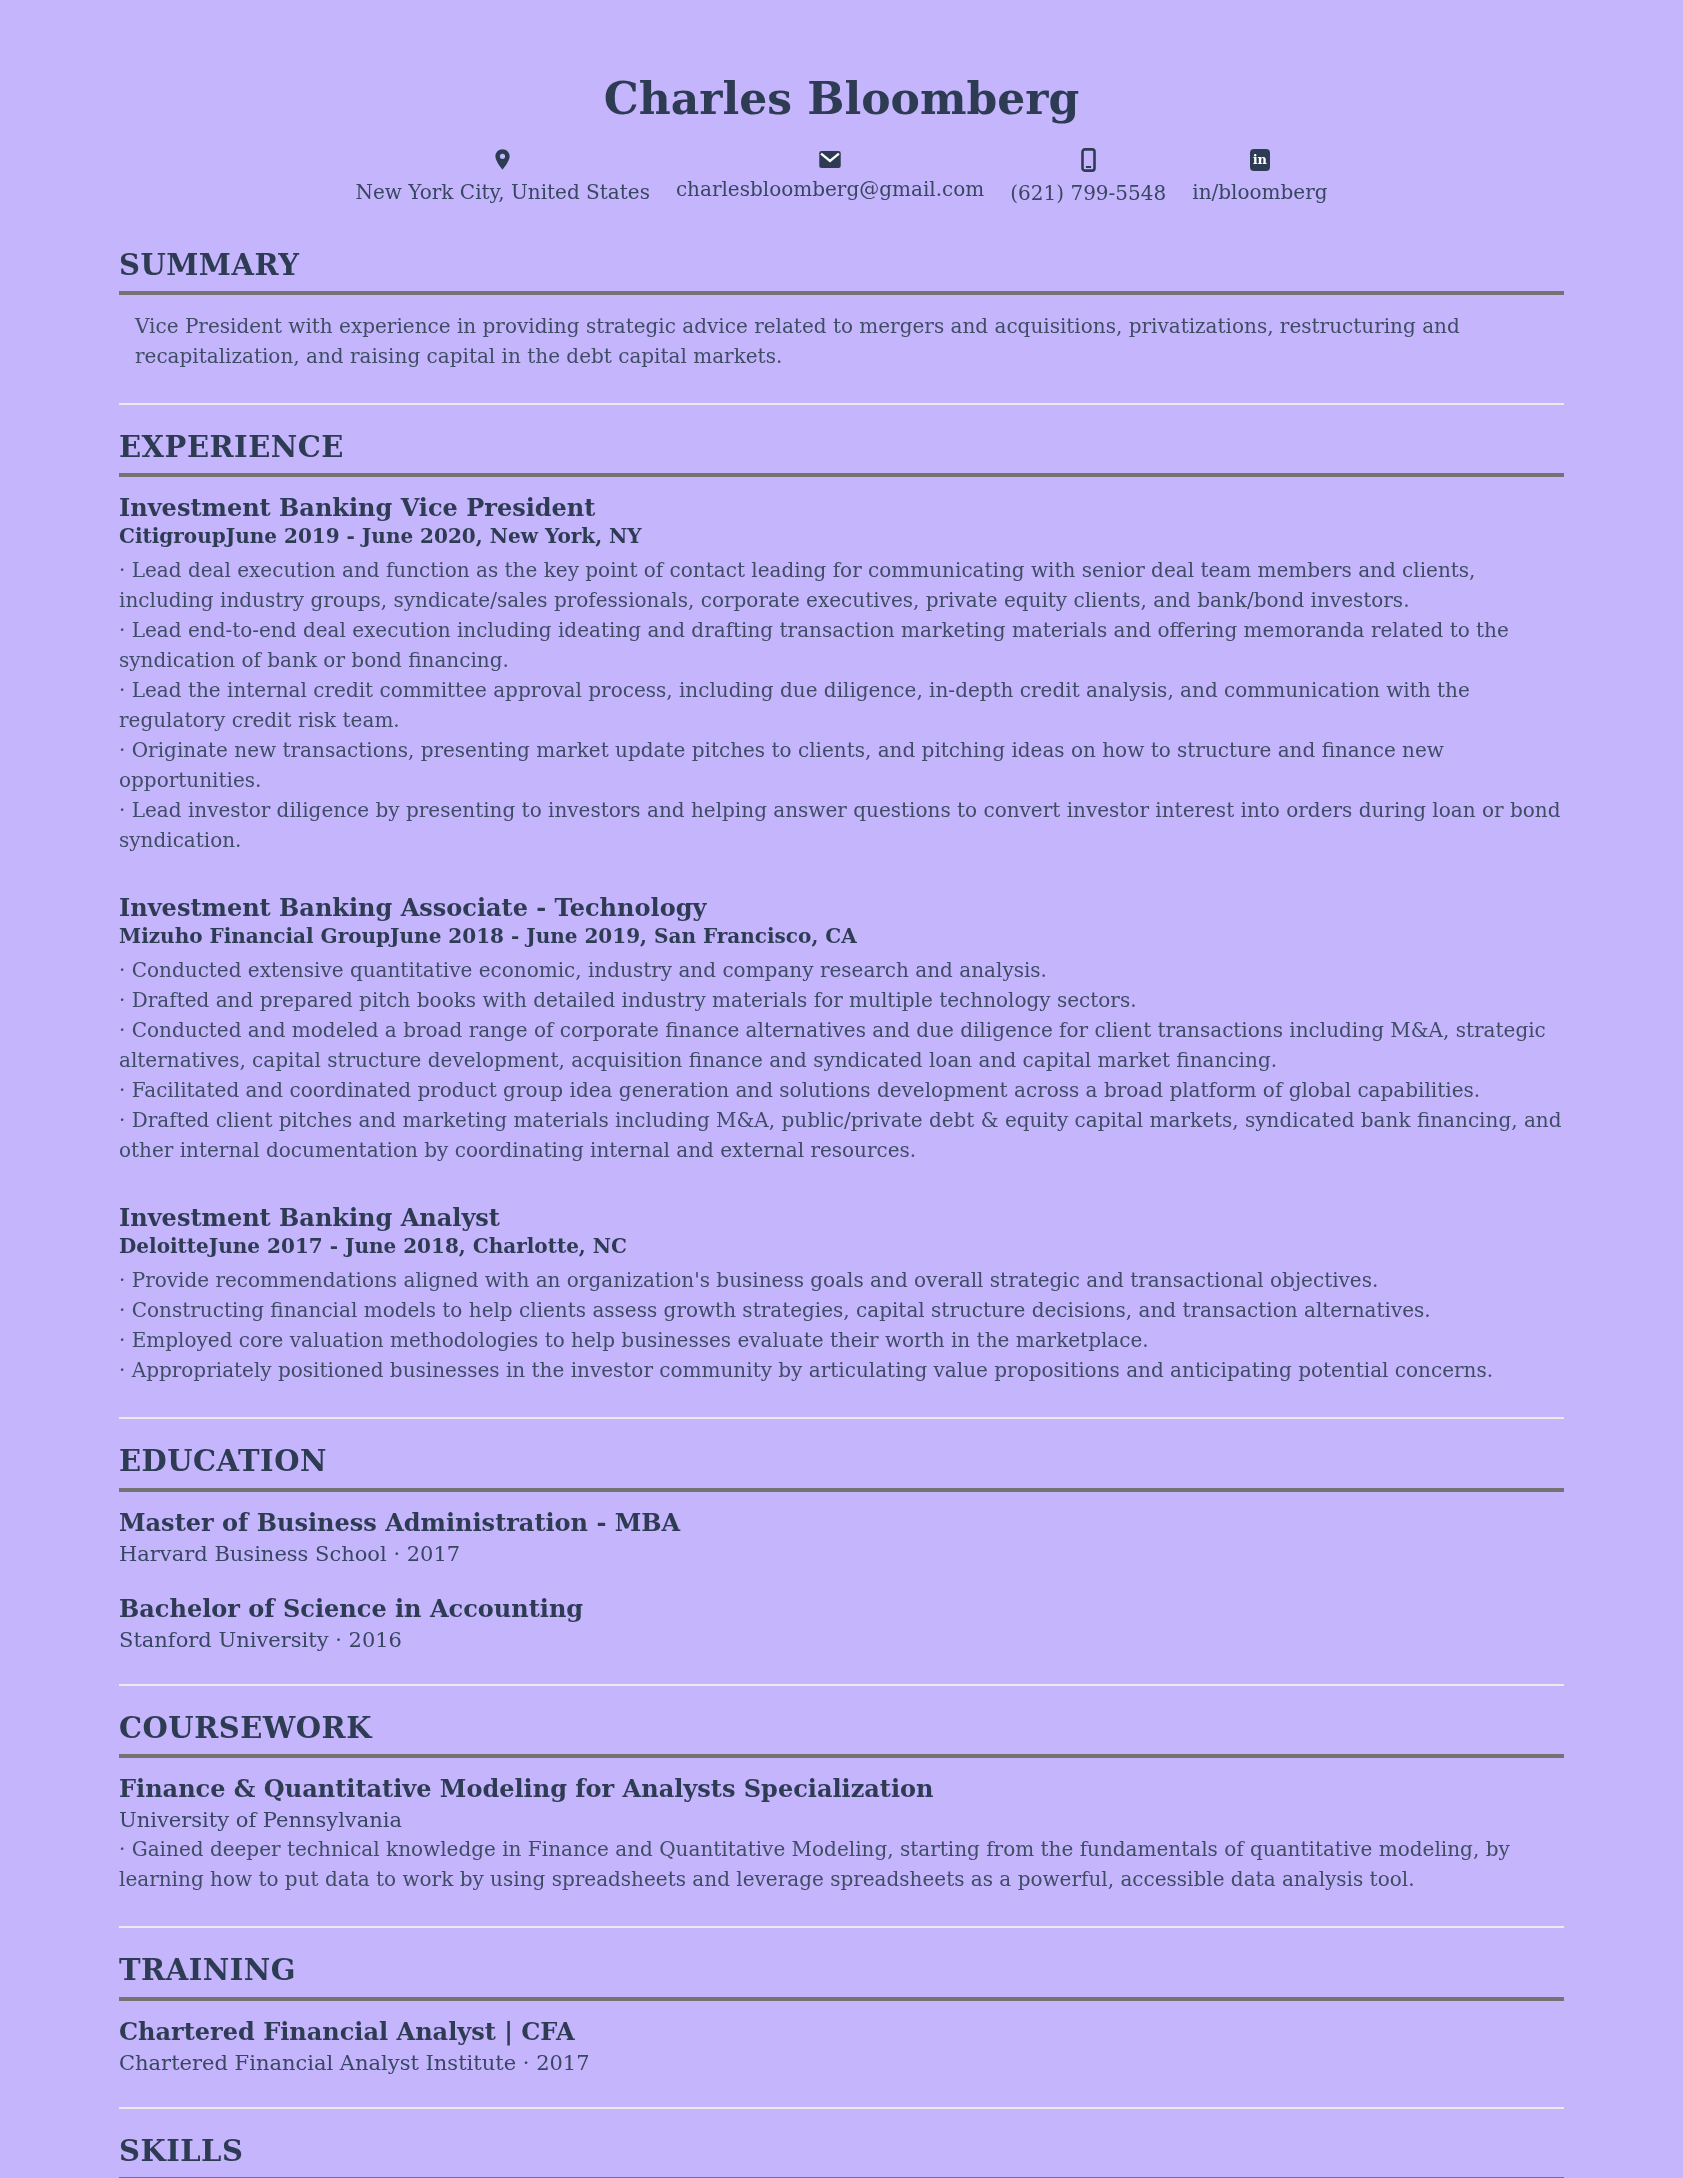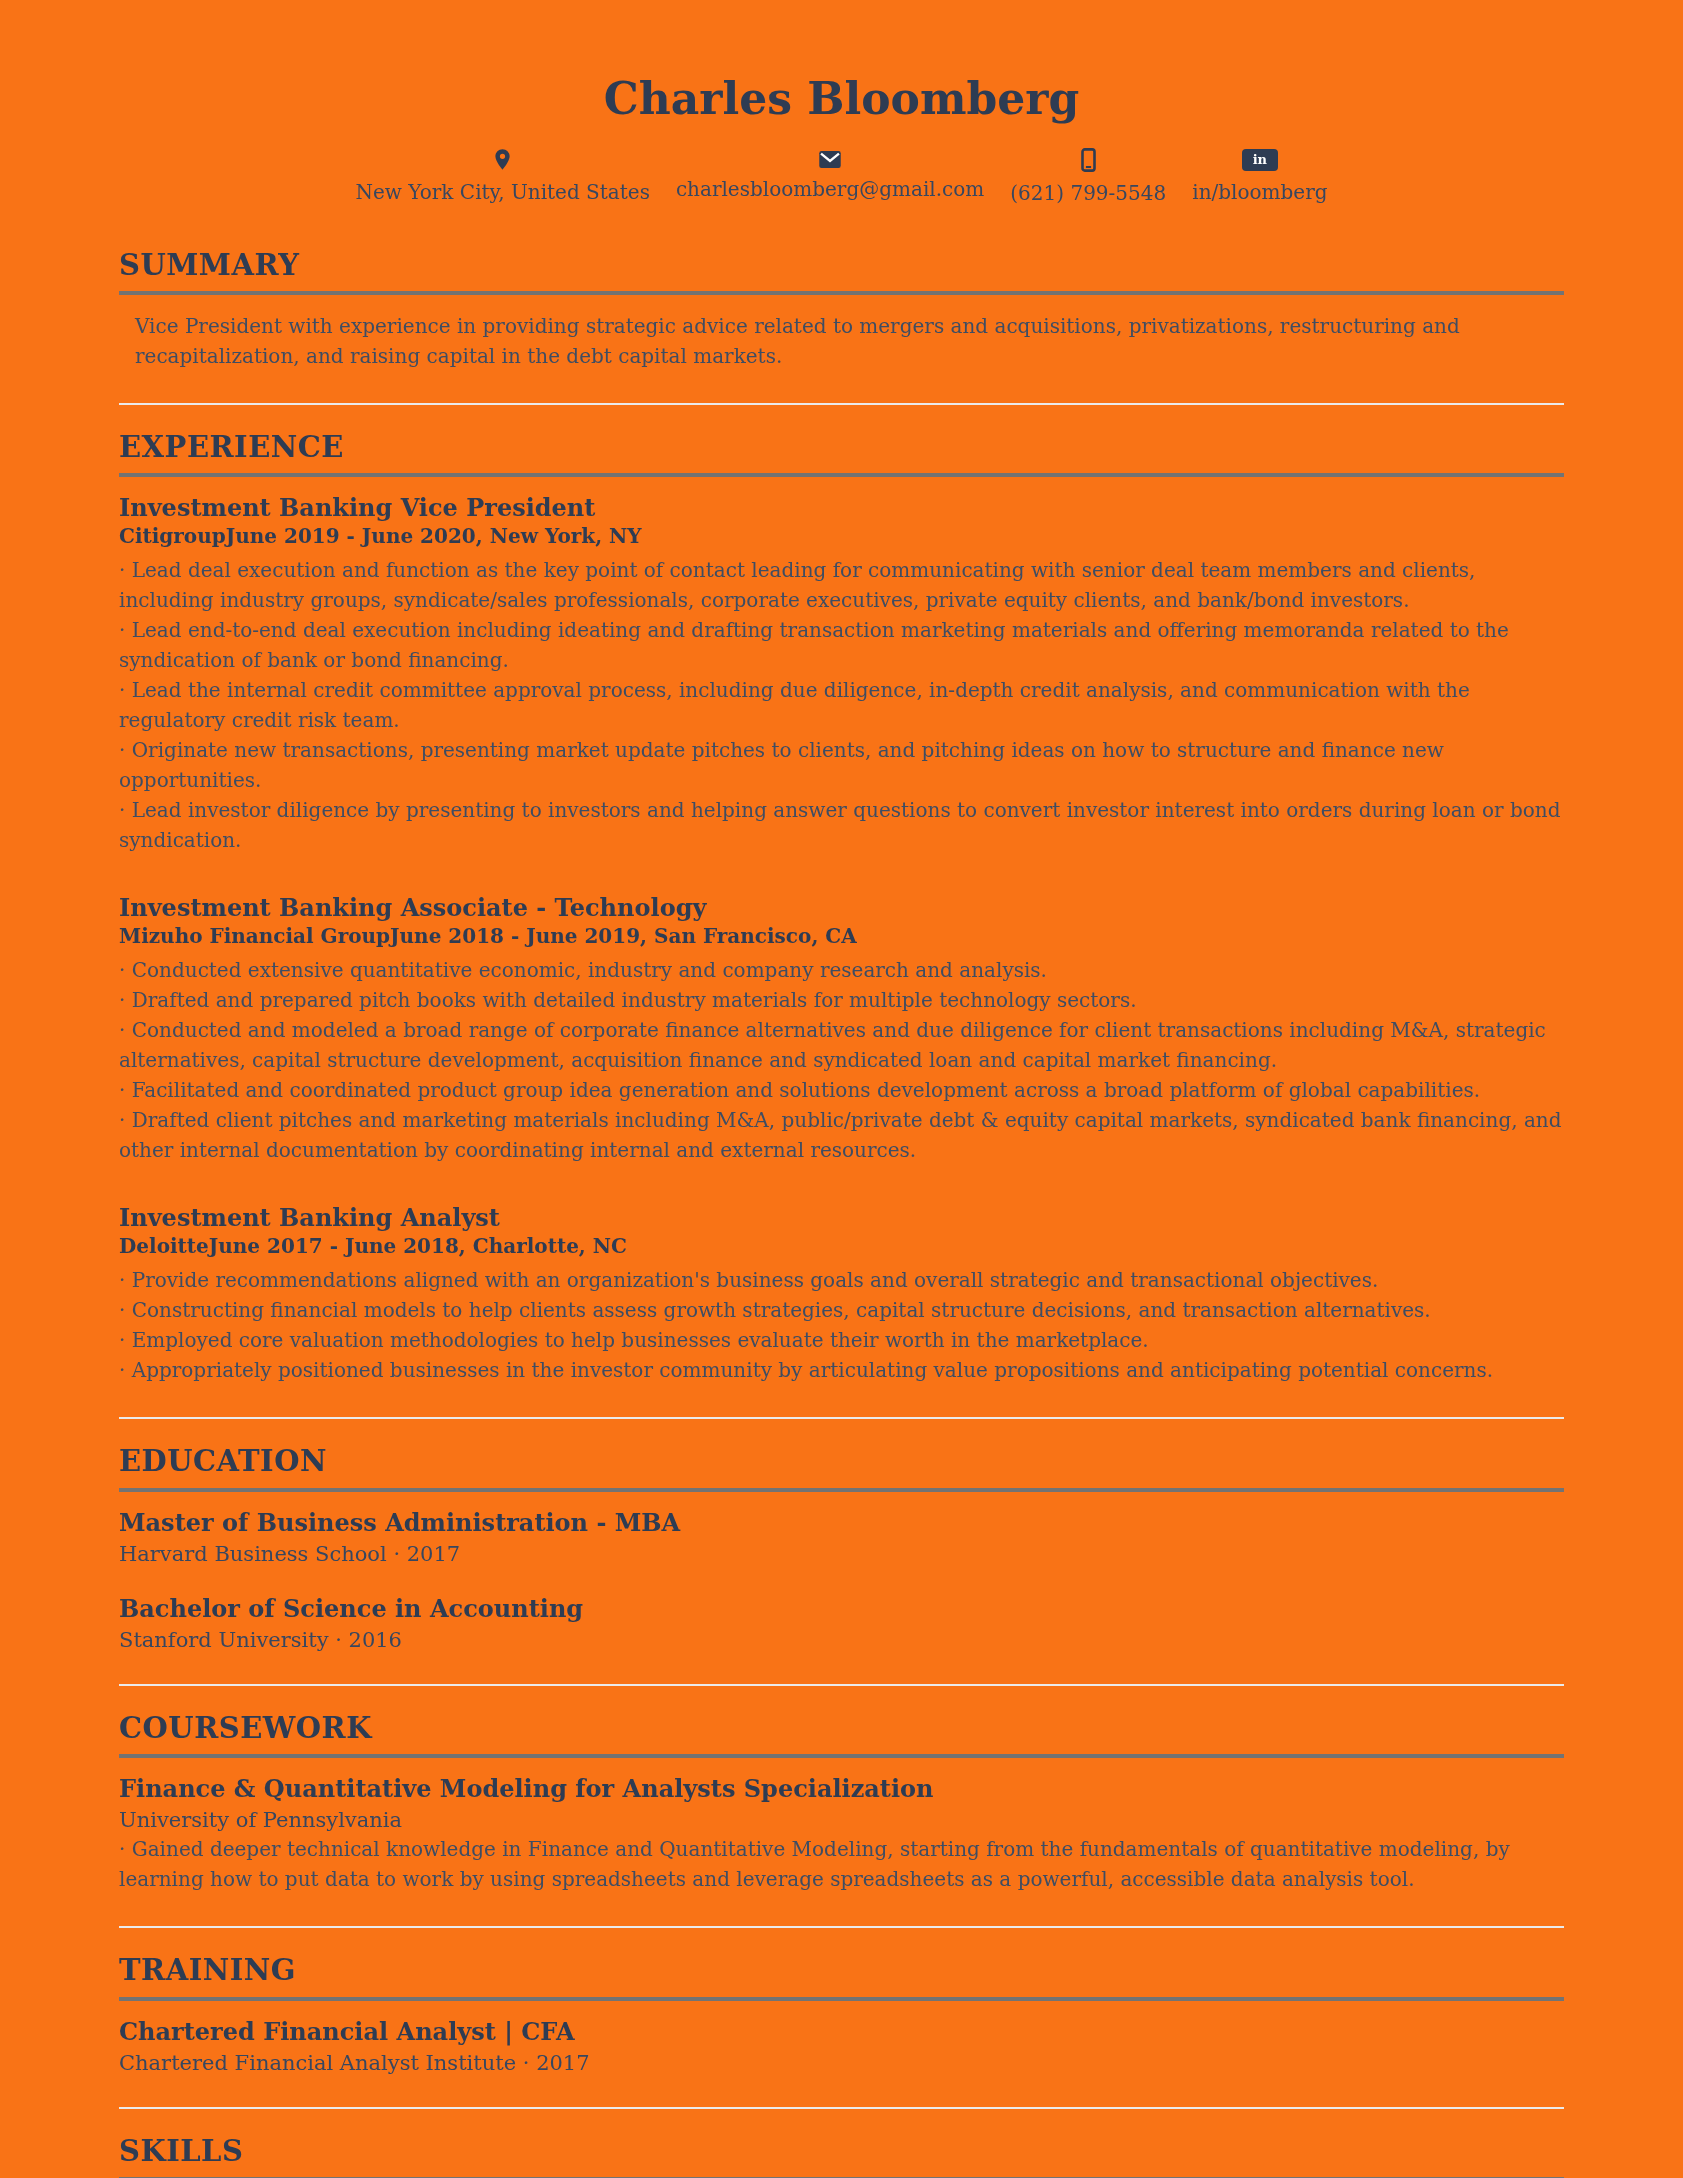--- a/index.html
+++ b/index.html
@@ -1,35 +1,35 @@
 <!DOCTYPE html>
 <html><head>
 <meta charset="utf-8">
 <style>
   html,body { margin:0; padding:0; background:#ffffff; }
   .page {
-    width:1683px; height:2178px; margin:0 auto; background:#f97316;
+    width:1683px; height:2178px; margin:0 auto; background:#c4b5fd;
     box-sizing:border-box; padding:73px 119px 0 119px;
     font-family:"DejaVu Serif", serif; color:#3e4d63;
   }
   
   .name {
     font-size:44px; font-weight:700; color:#2e3c53;
     text-align:center; margin:0 0 22px 0; line-height:1.2;
   }
   .contact {
     display:flex; justify-content:center; align-items:center;
     gap:26px; font-size:20px; color:#374760; margin-bottom:44px;
   }
   .contact-item { display:flex; align-items:center; gap:9px; white-space:nowrap;flex-direction:column; }
   .icon { display:inline-flex; align-items:center; }
   .icon svg { display:block; }
   .li-badge {
     display:inline-flex; align-items:center; justify-content:center;
-    width:36px; height:22px; border-radius:4px; background:#2e3c53;
+    width:20px; height:22px; border-radius:4px; background:#2e3c53;
     color:#ffffff; font-size:13px; font-weight:700; line-height:1;
   }
   
   section { margin:0; }
   .sec-head {
     font-size:29px; font-weight:700; color:#2e3c53; letter-spacing:0.5px;
     margin:0 0 16px 0; padding-bottom:9px; border-bottom:4px solid #737373;
     line-height:1.15;
   }
   .sep { border:none; border-top:2px solid #ebebeb; margin:32px 0 26px 0; }

